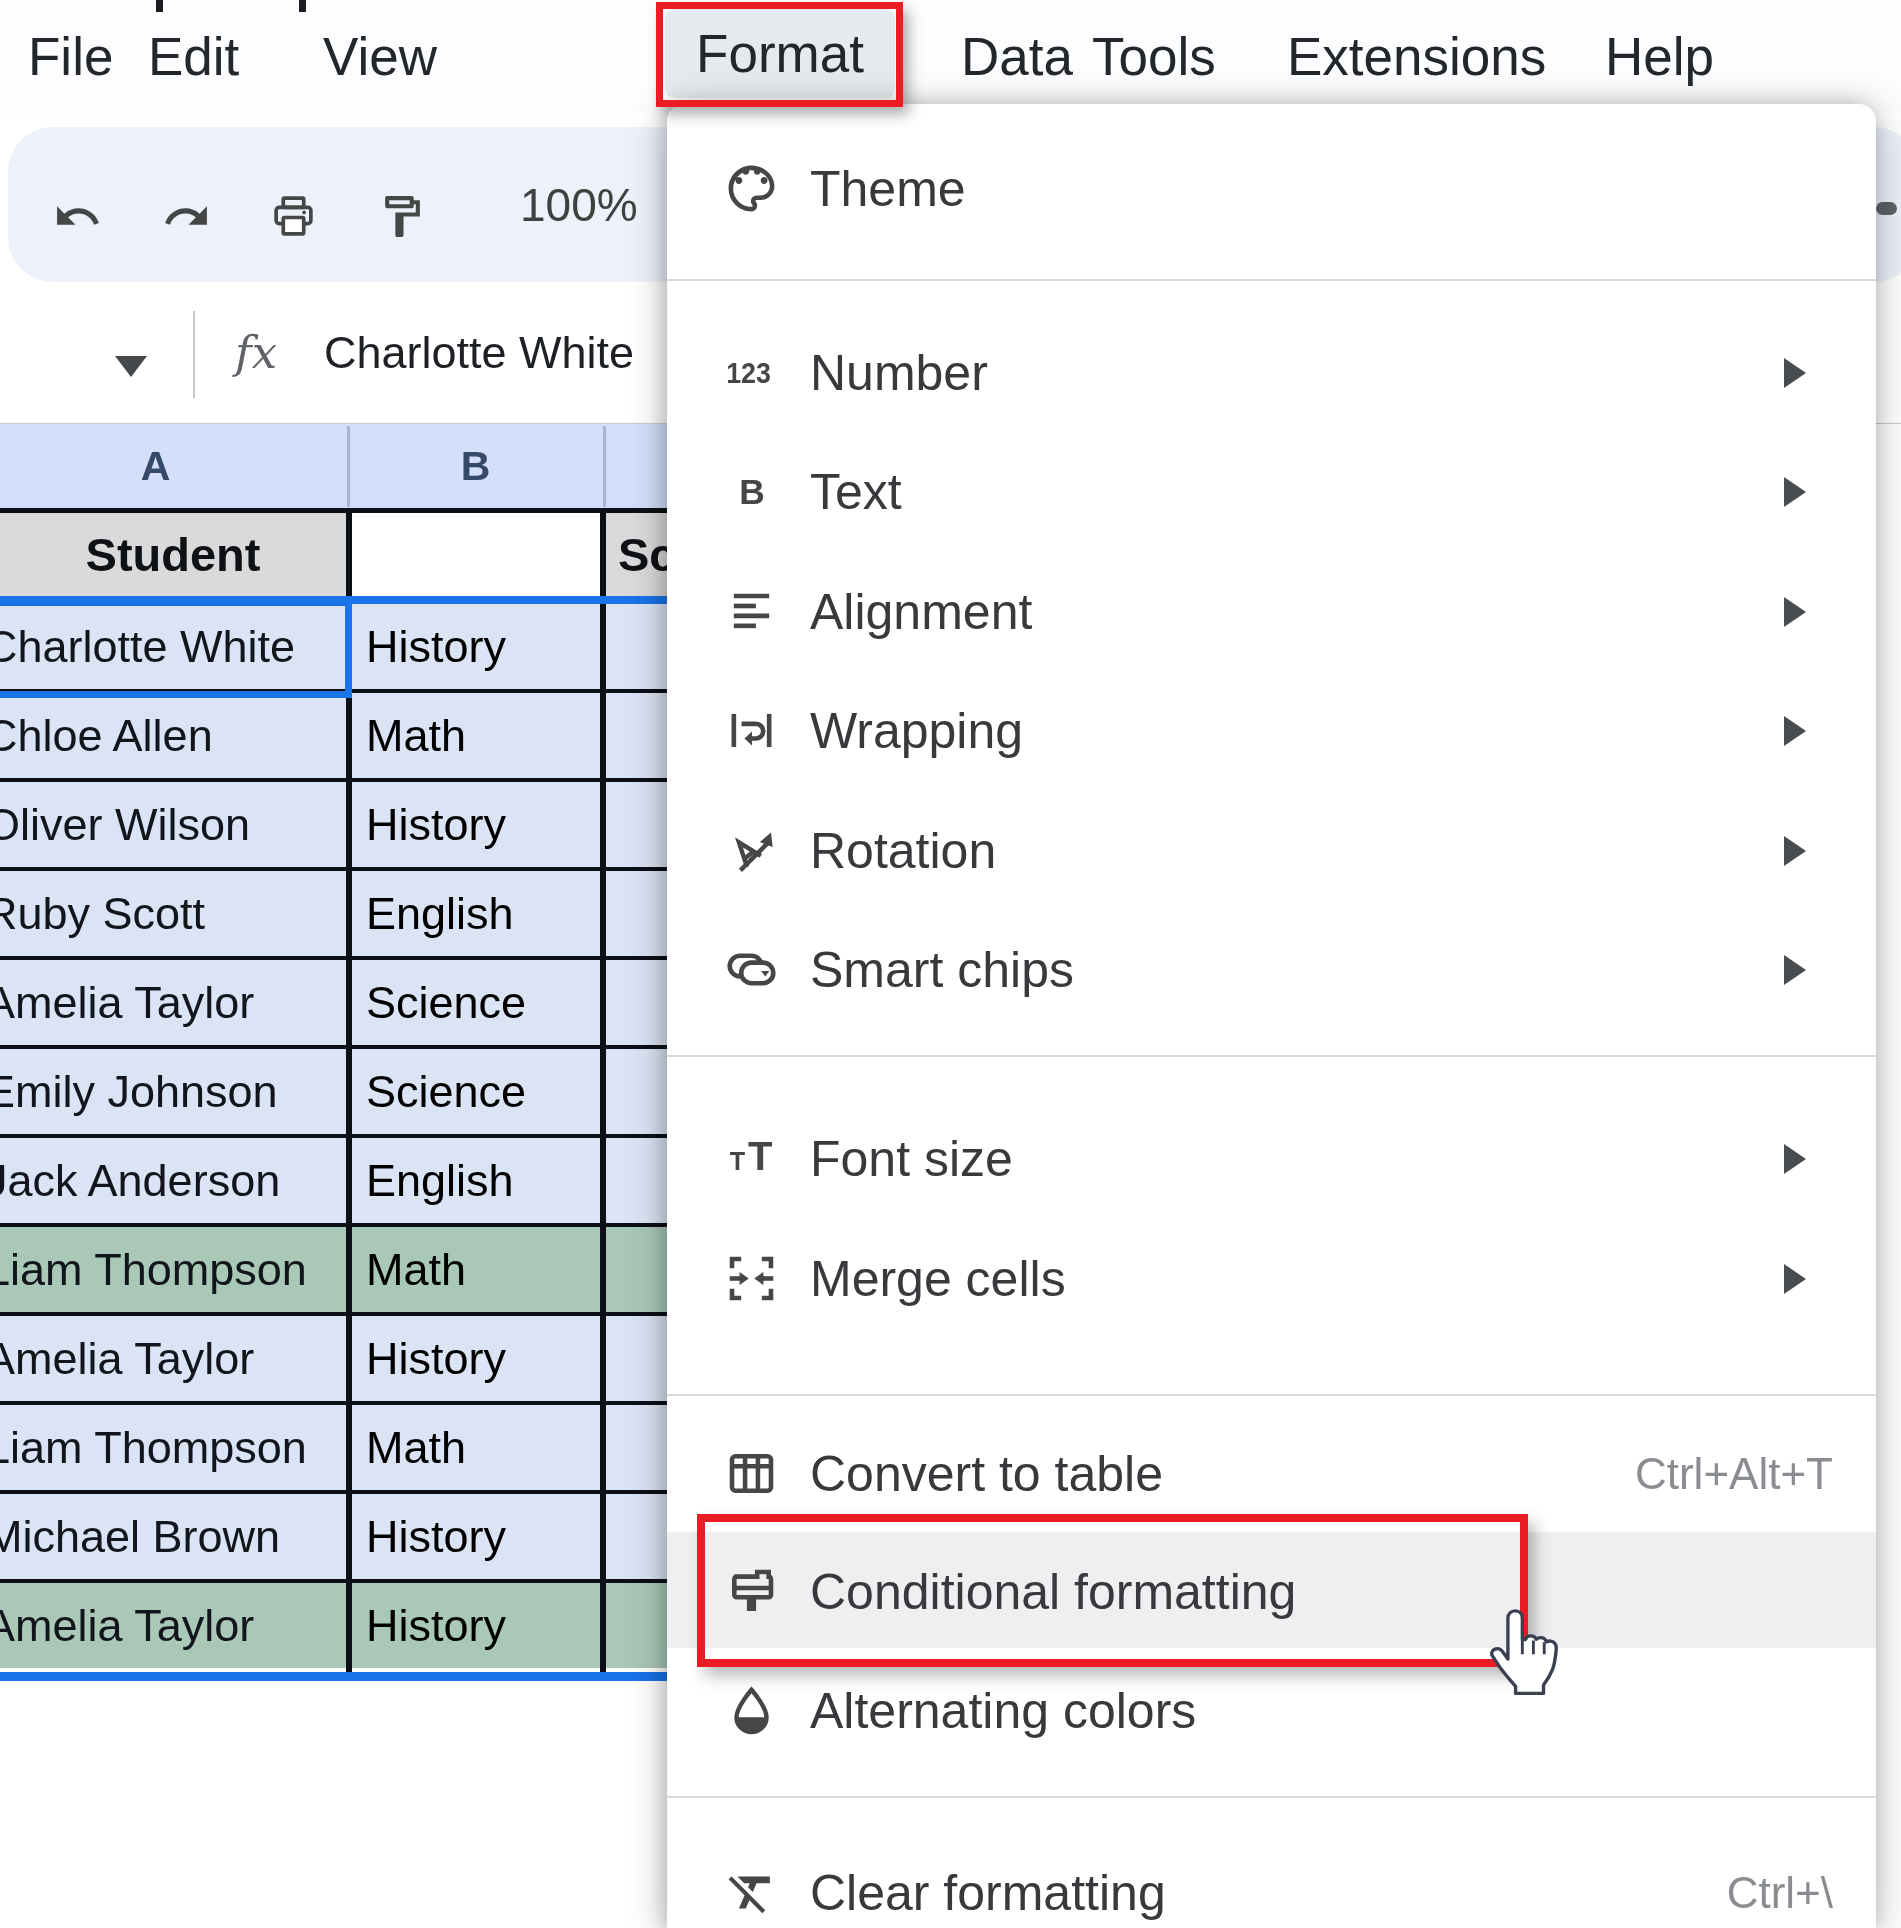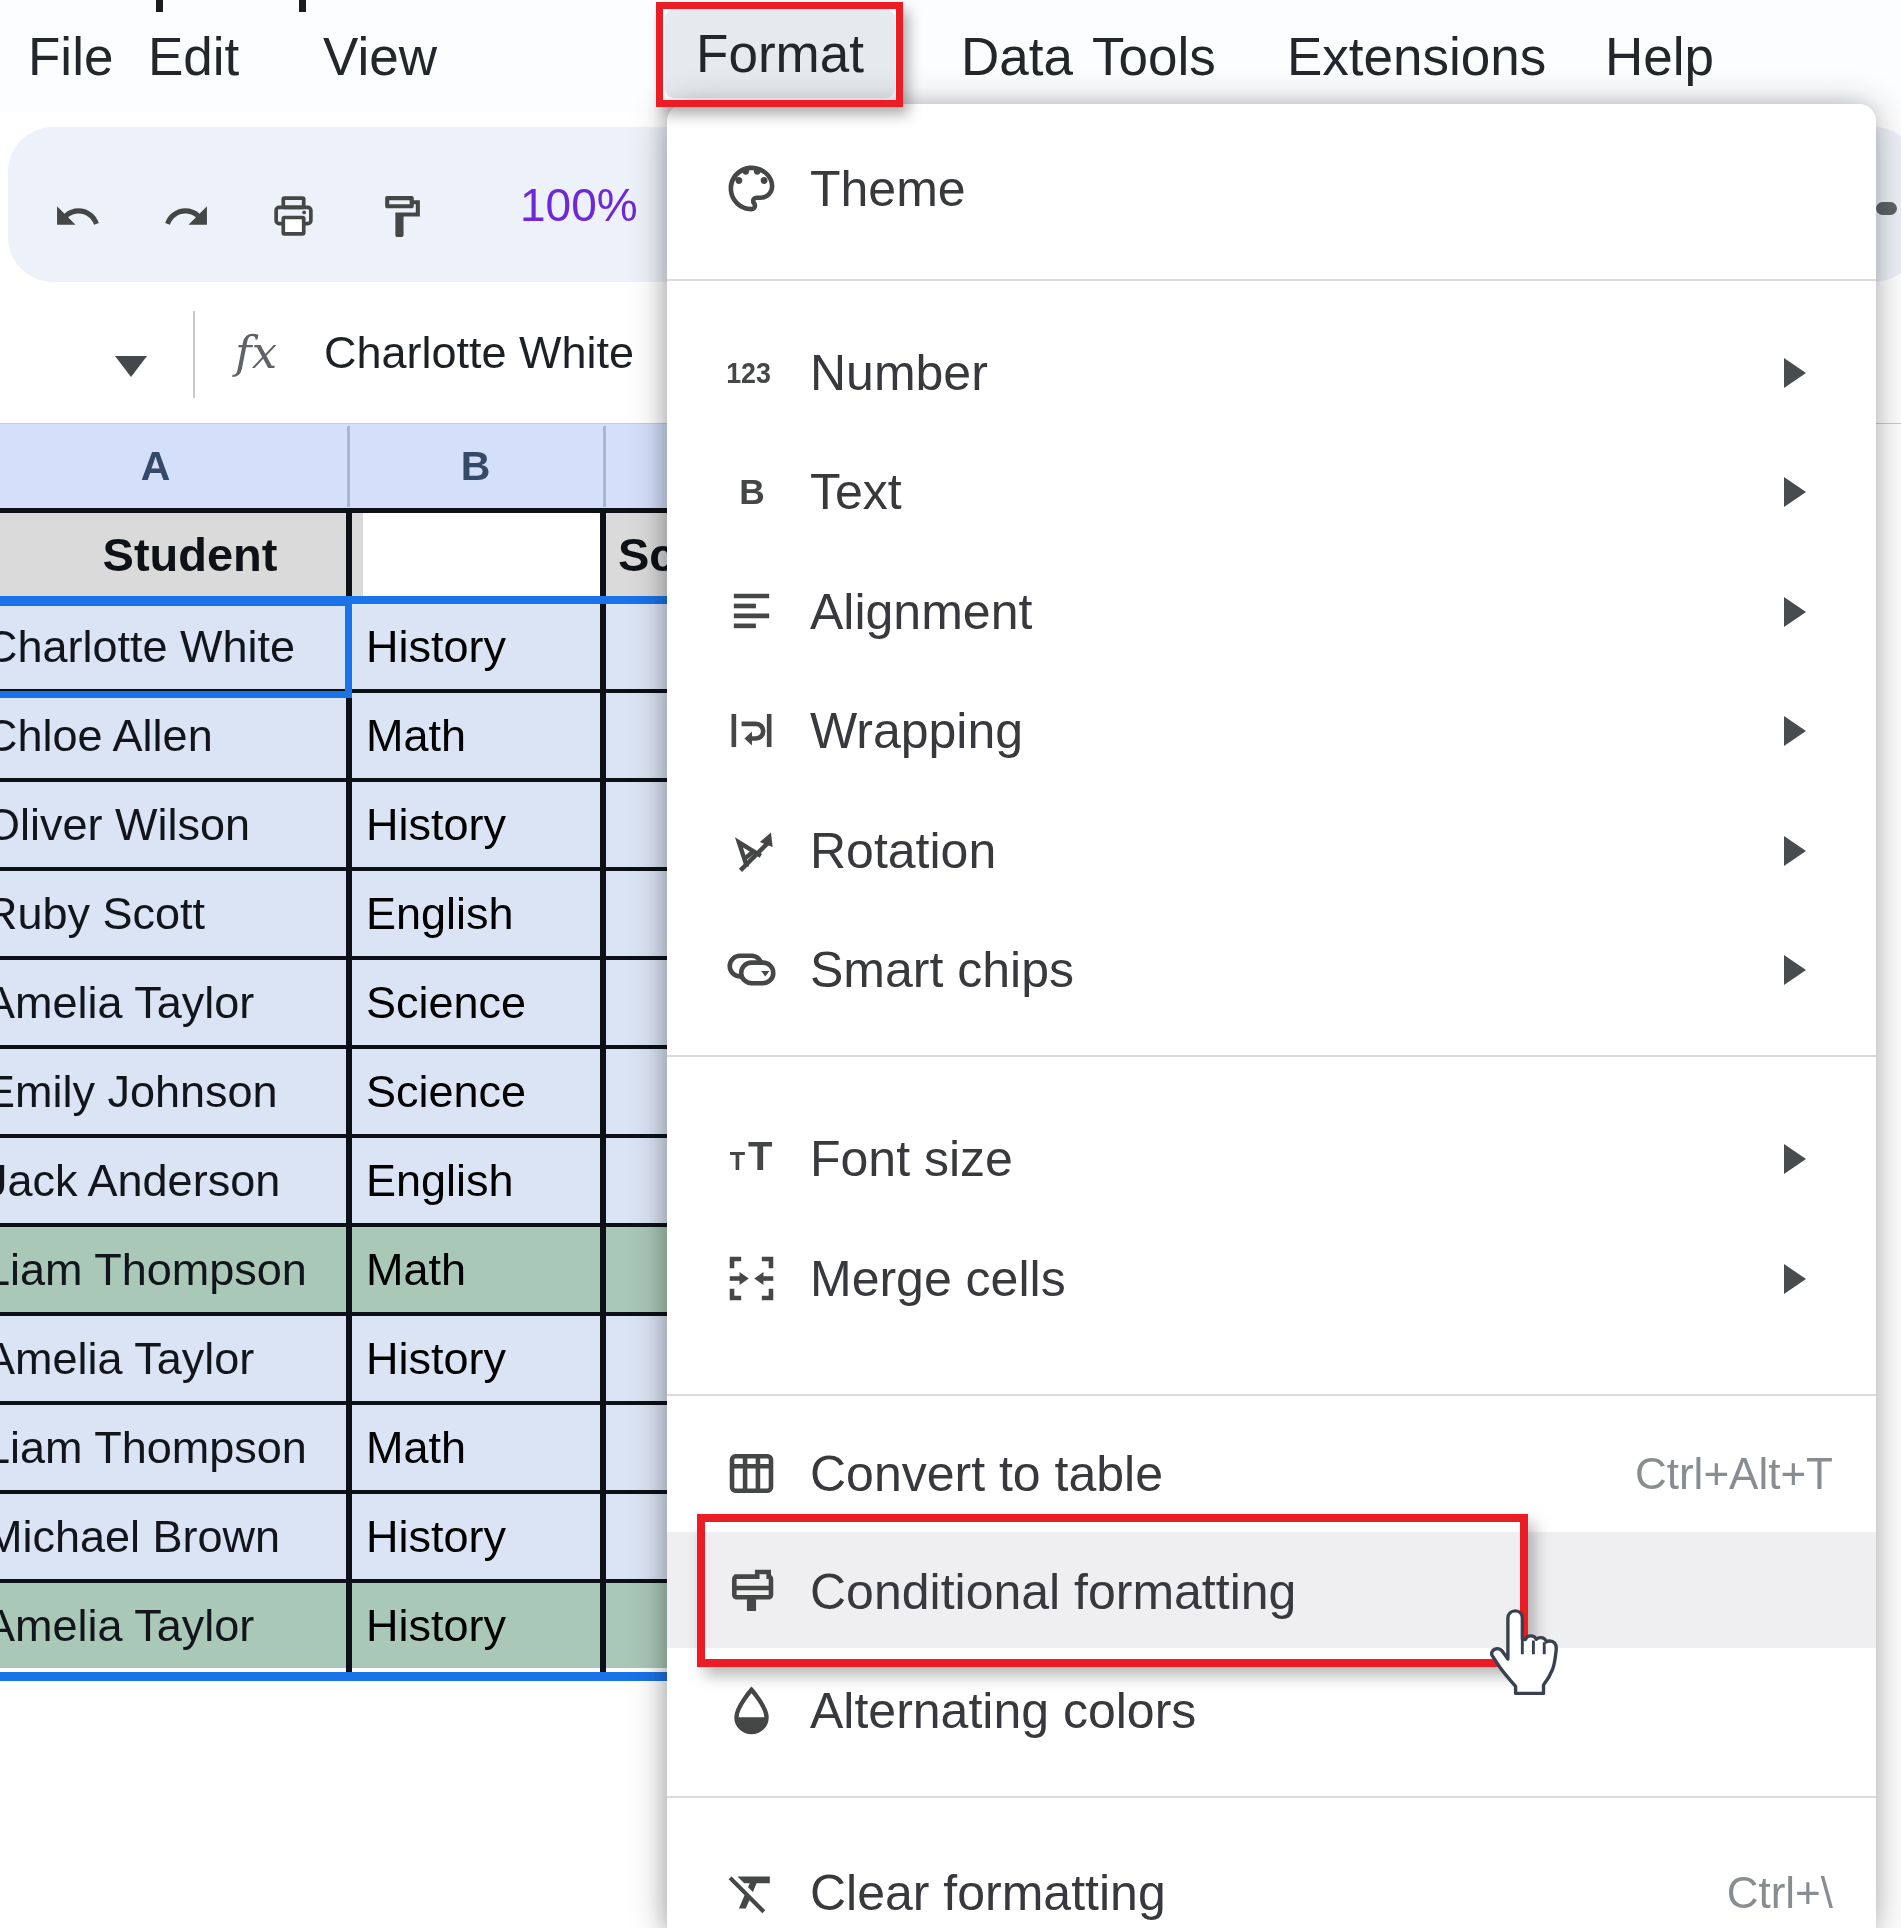--- a/index.html
+++ b/index.html
@@ -27,21 +27,21 @@
     position:absolute;left:656px;top:1.9px;width:247px;height:105px;
     border:7.5px solid #ec1c24;box-sizing:border-box;z-index:30;
     box-shadow:5.6px 7.5px 13px rgba(70,70,70,.45);
   }
 
   
   .toolbar-pill{left:7.5px;top:127px;width:1911px;height:155px;background:#edf1f9;border-radius:45px;z-index:1;}
   .tbicon{position:absolute;top:192px;width:49px;height:49px;z-index:2;}
   .tbicon svg{width:49px;height:49px;display:block;}
   .zoomlevel{position:absolute;left:520px;top:127px;height:155px;display:flex;align-items:center;
-    font-size:46px;color:#6d28d9;z-index:2;}
+    font-size:46px;color:#404040;z-index:2;}
 
   
   .formulabar{left:0;top:282px;width:1901px;height:141px;background:#ffffff;
     border-bottom:1.9px solid #c9ccd0;z-index:1;}
   .namebox-caret{position:absolute;left:115px;top:356px;width:0;height:0;
     border-left:16px solid transparent;border-right:16px solid transparent;
     border-top:21px solid #45484b;z-index:2;}
   .fb-divider{position:absolute;left:193px;top:311px;width:1.9px;height:87px;background:#c6c9cc;z-index:2;}
   .fx{position:absolute;left:235px;top:282px;height:141px;display:flex;align-items:center;
     font-family:"DejaVu Serif", serif;font-style:italic;font-size:45px;color:#5f6368;z-index:2;}
@@ -51,21 +51,21 @@
   
   .colstrip{left:0;top:424px;width:667px;height:85px;background:#d4dffa;z-index:1;}
   .collabel{position:absolute;top:424px;height:85px;display:flex;align-items:center;justify-content:center;
     font-size:41px;font-weight:700;color:#344a68;z-index:2;}
   .colstrip-div{position:absolute;top:426px;width:2.8px;height:81px;background:#a9b6cf;z-index:2;}
 
   
   .tbl-topline{left:0;top:508px;width:667px;height:4.7px;background:#0d1117;z-index:3;}
   .hdr-row{left:0;top:513px;width:667px;height:83px;z-index:2;}
   .hdr-cell{position:absolute;top:0;height:83px;background:#dadada;display:flex;align-items:center;
-    font-weight:700;font-size:47px;color:#0e1116;padding-left:17px;}
+    font-weight:700;font-size:47px;color:#0e1116;}
   .blue-underline{left:0;top:596px;width:667px;height:7.5px;background:#1a73e8;z-index:6;}
   .rows{left:0;top:604px;width:667px;z-index:2;}
   .trow{position:relative;width:667px;height:89px;box-sizing:border-box;border-bottom:4.7px solid #0d1117;}
   .trow.last{border-bottom:none;height:85px;}
   .trow{background:#dbe4f4;}
   .trow.green{background:#a9c8b7;}
   .cell-a{position:absolute;left:0;top:0;width:346px;height:85px;overflow:hidden;display:flex;align-items:center;
     font-size:45px;color:#12151c;white-space:nowrap;}
   .cell-a span{margin-left:-15px;}
   .cell-b{position:absolute;left:366px;top:0;height:85px;display:flex;align-items:center;

